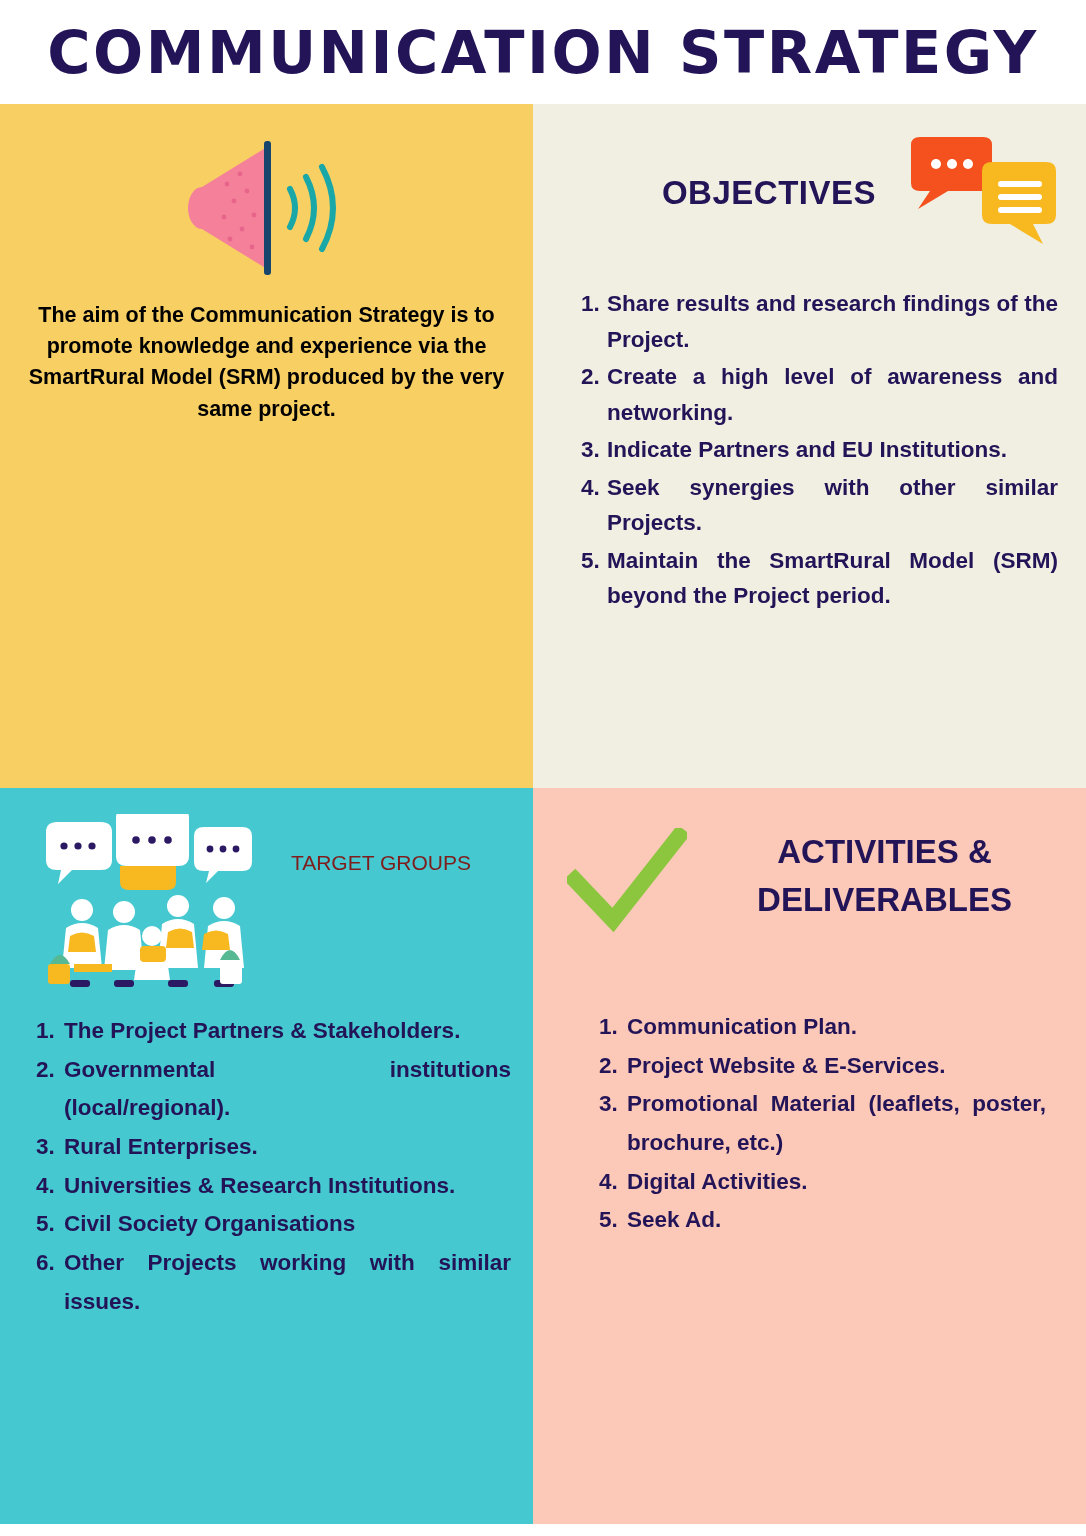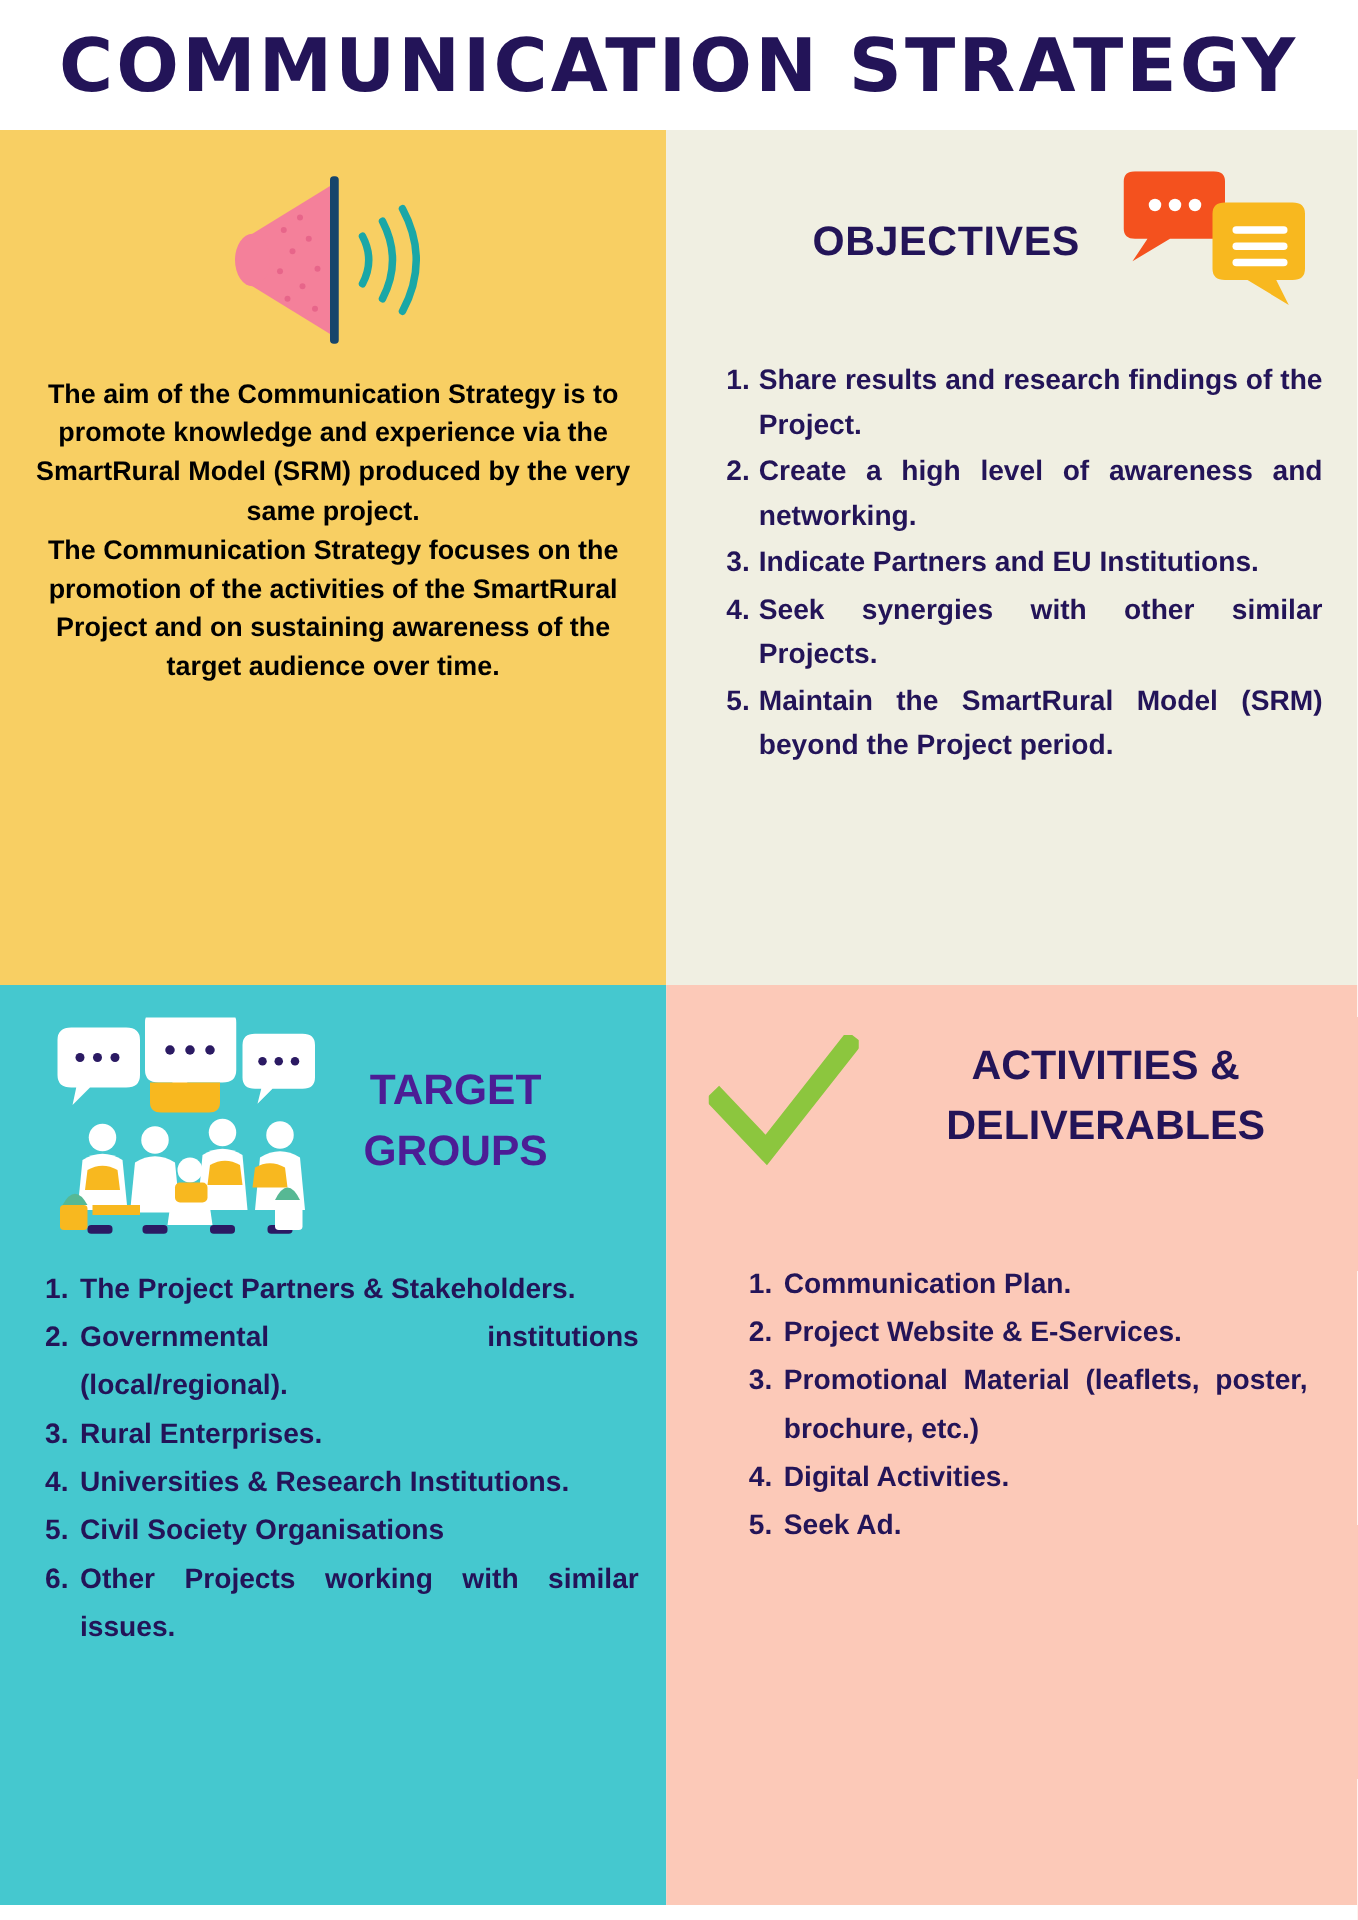--- a/index.html
+++ b/index.html
@@ -60,21 +60,21 @@
     text-align: center;
     font-weight: 700;
     color: #000000;
   }
   .aim-text p { margin: 0; }
 
   
   .obj-head {
     display: flex; align-items: center; justify-content: flex-end;
     gap: 18px;
-    padding: 38px 36px 0 0;
+    padding: 38px 24px 0 0;
     height: 140px;
   }
   .obj-head .heading {
     font-size: 33px;
     font-weight: 600;
     letter-spacing: .5px;
     color: #231458;
   }
   .obj-list {
     margin: 42px 28px 0 48px;
@@ -94,23 +94,23 @@
   .obj-list li .num { width: 26px; flex: none; }
   .obj-list li .txt { flex: 1; }
 
   
   .tg-head {
     display: flex; align-items: flex-start; justify-content: space-between;
     padding: 26px 62px 0 28px;
     height: 206px;
   }
   .tg-head .heading {
-    font-size: 34px;
-    font-weight: 700;
-    color: #4c1d95;
+    font-size: 21px;
+    font-weight: 400;
+    color: #7f1d1d;
     text-align: center;
     line-height: 1.45;
     padding-top: 34px;
   }
   .tg-list {
     margin: 18px 22px 0 36px;
     padding: 0;
     list-style: none;
   }
   .tg-list li {
@@ -189,21 +189,20 @@
           <circle cx="58" cy="110" r="2.4" fill="#e7658a"></circle>
           <circle cx="80" cy="118" r="2.4" fill="#e7658a"></circle>
           <rect x="92" y="12" width="7" height="134" rx="3" fill="#17456b"></rect>
           <path d="M118 60 q10 19 0 38" stroke="#1aa7a7" stroke-width="6" fill="none" stroke-linecap="round"></path>
           <path d="M134 48 q16 31 0 62" stroke="#1aa7a7" stroke-width="6" fill="none" stroke-linecap="round"></path>
           <path d="M150 38 q22 41 0 82" stroke="#1aa7a7" stroke-width="6" fill="none" stroke-linecap="round"></path>
         </svg>
       </div>
       <div class="aim-text">
         <p>The aim of the Communication Strategy is to promote knowledge and experience via the SmartRural Model (SRM) produced by the very same project.</p>
-        <p>The Communication Strategy focuses on the promotion of the activities of the SmartRural Project and on sustaining awareness of the target audience over time.</p>
       </div>
     </section>
 
     <section class="cell cell-objective">
       <div class="obj-head">
         <div class="heading">OBJECTIVES</div>
         <div>
           <svg width="168" height="112" viewBox="0 0 168 112" aria-hidden="true">
             <path d="M98 8 q0 -8 -9 -8 H26 q-9 0 -9 8 V46 q0 8 9 8 H36 l-12 18 l30 -18 h35 q9 0 9 -8 Z" fill="#f4511e"></path>
             <circle cx="42" cy="27" r="5" fill="#ffffff"></circle>

